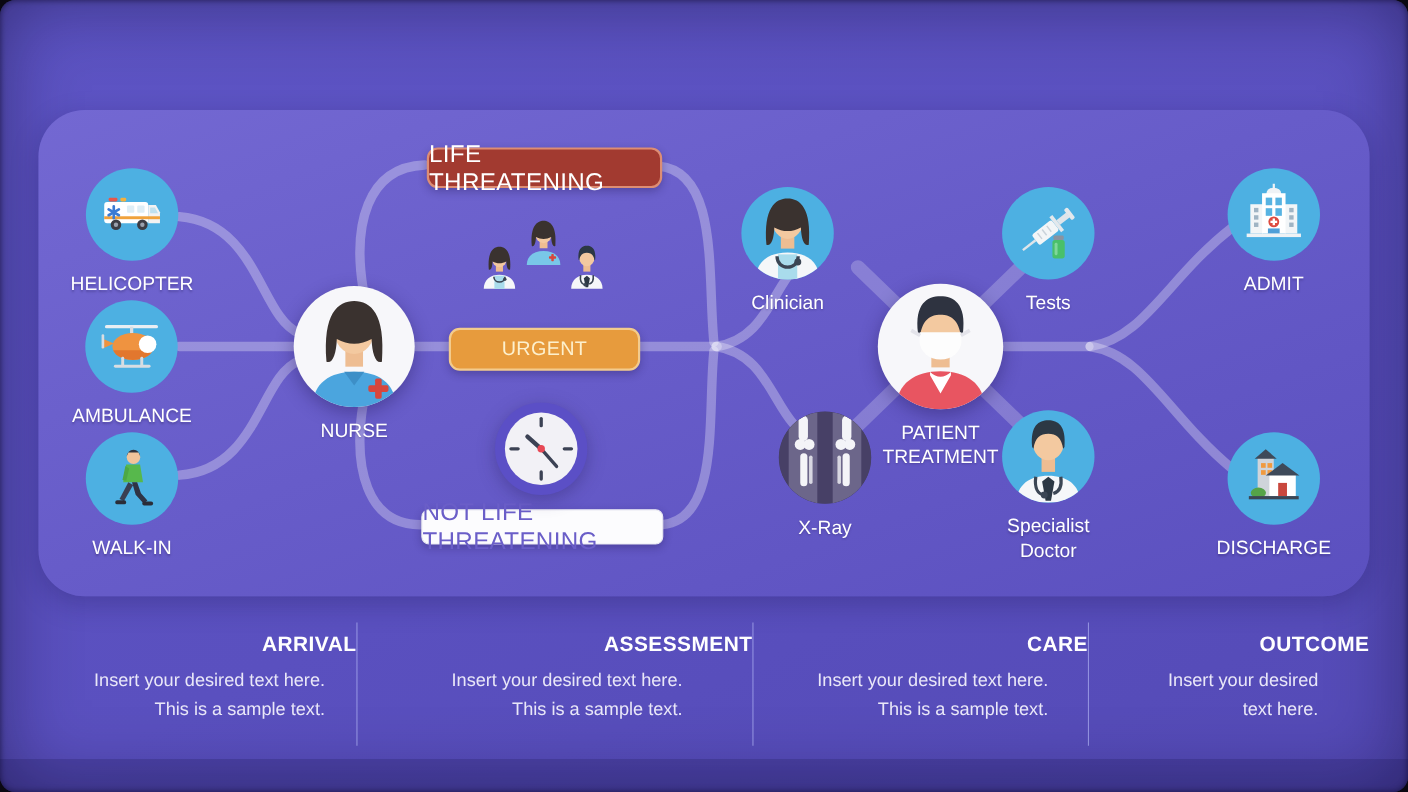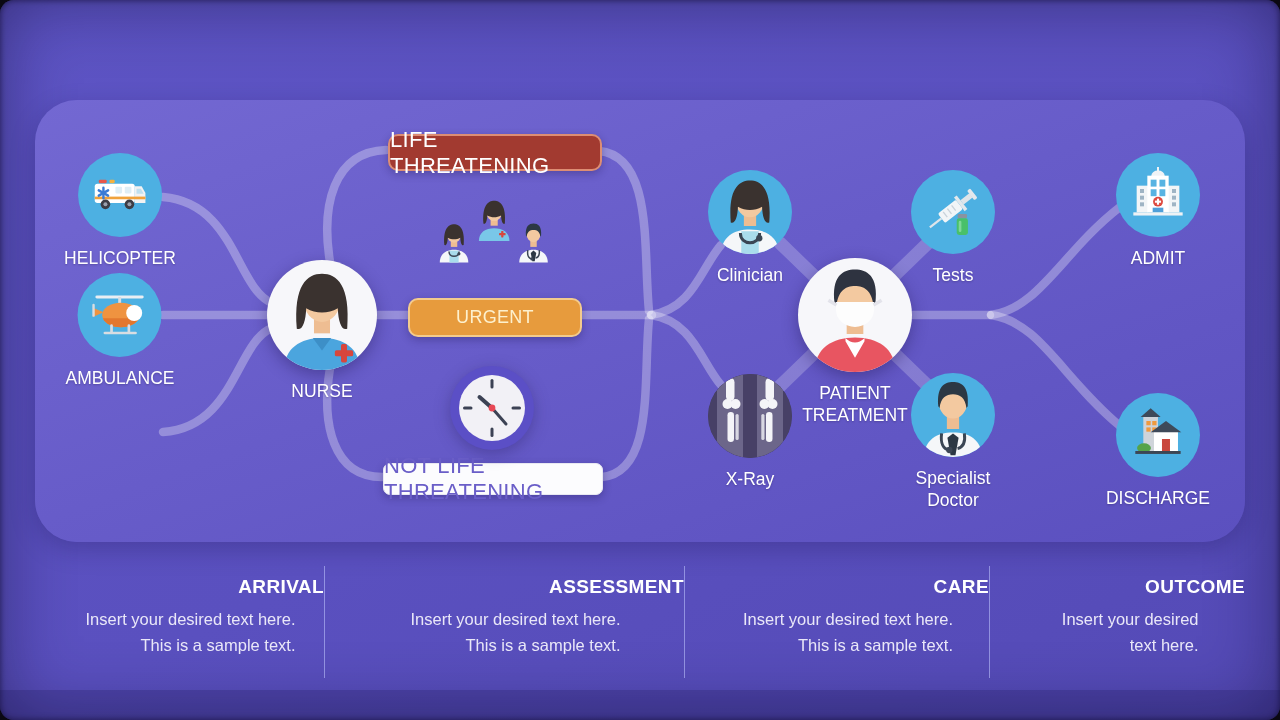--- a/index.html
+++ b/index.html
@@ -112,20 +112,35 @@
         <g stroke="#d8dde2" stroke-width="2" stroke-linecap="round">
           <line x1="18" y1="32" x2="18" y2="37"></line>
             <line x1="31" y1="32" x2="31" y2="37"></line>
             <line x1="13" y1="37.5" x2="36" y2="37.5"></line>
         </g>
       </svg>
     </div>
     <div class="node-label">AMBULANCE</div>
   </div>
 
+  <div class="node" style="left:120px;top:393px;">
+    <div class="circle blue c84">
+      <svg class="pad" viewBox="0 0 48 48">
+        <circle cx="25" cy="9.5" r="4.6" fill="#f2c49a"></circle>
+        <path d="M20.4 9 a4.6 4.6 0 0 1 9.2 0 l-1 -2.8 h-7.2 z" fill="#33343c"></path>
+        <path d="M20 14.5 h9.5 l2 12 h-13.5 z" fill="#57b84c"></path>
+        <path d="M19.5 15.5 l-2 9.5 2.6 .6 2 -8.5 z" fill="#4da844"></path>
+        <path d="M21.5 26.5 l-6 11.5 3 1.4 6.3 -10.9 z" fill="#3a3f52"></path>
+        <path d="M27.5 26.5 l2.6 7.5 4.4 5 -2.6 2 -5.4 -6 -2.5 -8.5 z" fill="#2f3445"></path>
+        <rect x="12.6" y="38.8" width="7.4" height="2.8" rx="1.3" fill="#2a2d38"></rect>
+        <rect x="31" y="39.6" width="7.4" height="2.8" rx="1.3" fill="#2a2d38"></rect>
+      </svg>
+    </div>
+    <div class="node-label">WALK-IN</div>
+  </div>
 
   <div class="node" style="left:322px;top:260px;">
     <div class="circle white c110">
       <svg class="fill" viewBox="0 0 48 48">
         <rect x="20.5" y="24" width="7" height="8" fill="#eebd92"></rect>
         <ellipse cx="24" cy="17.5" rx="8" ry="9.5" fill="#f3c9a0"></ellipse>
         <path d="M13 30 C11.5 11 17.5 6 24 6 C30.5 6 36.5 11 35 30 C32.6 31 31.1 27 30.9 21 C26.5 23.5 21.5 23.5 17.1 21 C16.9 27 15.4 31 13 30 Z" fill="#3a322f"></path>
         <path d="M7.5 48 C7.5 38.5 14.5 34 24 34 C33.5 34 40.5 38.5 40.5 48 Z" fill="#4ba5de"></path>
         <path d="M20 34 L24 39.5 L28 34 Z" fill="#3d8fc7"></path>
         <g fill="#d8463c">
@@ -184,21 +199,21 @@
           <line x1="42" y1="69.5" x2="42" y2="63"></line>
         <line x1="14.5" y1="42" x2="21" y2="42"></line>
           <line x1="69.5" y1="42" x2="63" y2="42"></line>
       </g>
       <line x1="42" y1="42" x2="29.5" y2="31" stroke="#3c4254" stroke-width="4" stroke-linecap="round"></line>
       <line x1="42" y1="42" x2="56" y2="58" stroke="#3c4254" stroke-width="3" stroke-linecap="round"></line>
       <circle cx="42" cy="42" r="3.4" fill="#e84855"></circle>
     </svg>
   </div>
 
-  <div class="node" style="left:750px;top:170px;">
+  <div class="node" style="left:716px;top:170px;">
     <div class="circle blue c84">
       <svg class="fill" viewBox="0 0 48 48">
         <rect x="20.5" y="24" width="7" height="8" fill="#eebd92"></rect>
         <ellipse cx="24" cy="17.5" rx="8" ry="9.5" fill="#f3c9a0"></ellipse>
         <path d="M13 30 C11.5 11 17.5 6 24 6 C30.5 6 36.5 11 35 30 C32.6 31 31.1 27 30.9 21 C26.5 23.5 21.5 23.5 17.1 21 C16.9 27 15.4 31 13 30 Z" fill="#3a322f"></path>
         <path d="M7.5 48 C7.5 38.5 14.5 34 24 34 C33.5 34 40.5 38.5 40.5 48 Z" fill="#f5f7f9"></path>
         <rect x="19" y="35" width="10" height="13" fill="#a9dcec"></rect>
         <path d="M18.5 36 C18.5 43.5 29.5 43.5 29.5 36" stroke="#3b4654" stroke-width="1.7" fill="none"></path>
         <circle cx="29.3" cy="39" r="1.8" fill="#3b4654"></circle>
       </svg>

